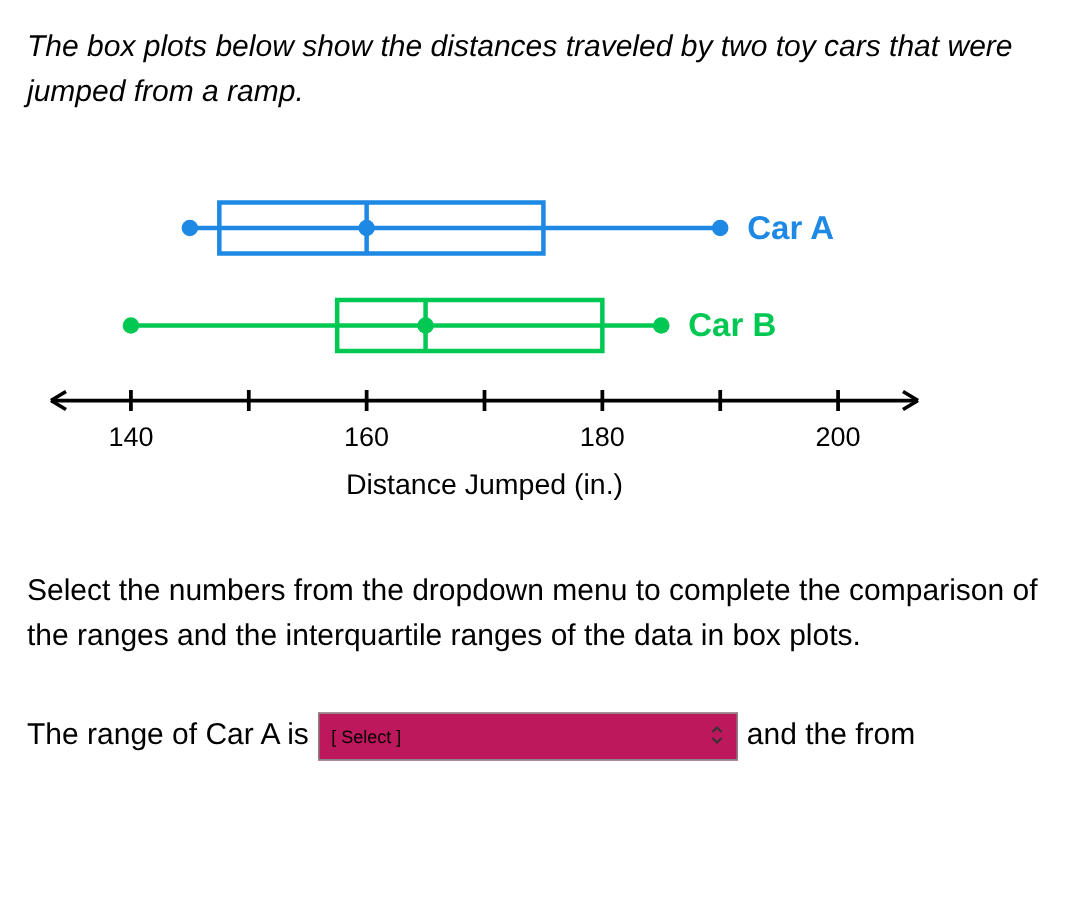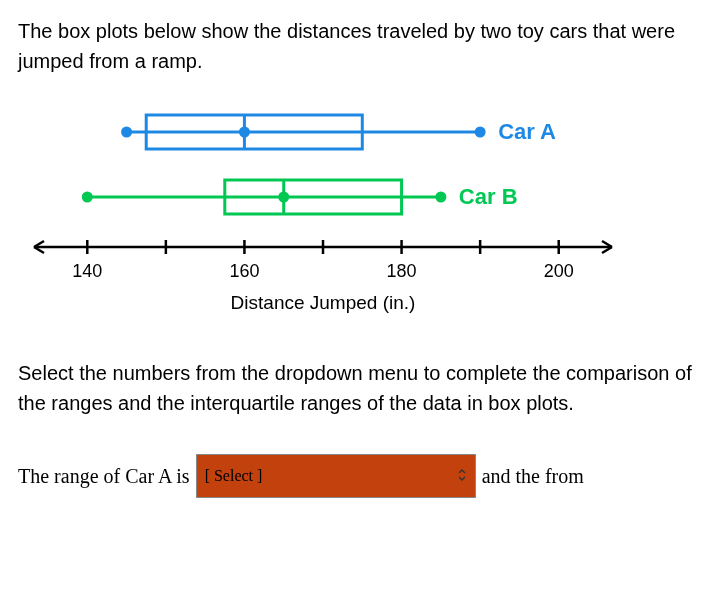--- a/index.html
+++ b/index.html
@@ -6,34 +6,34 @@
     margin: 0;
     padding: 16px 18px;
     font-family: -apple-system, "Segoe UI", "Helvetica Neue", Arial, sans-serif;
     font-size: 20px;
     line-height: 1.5;
     color: #000;
     width: 719px;
     box-sizing: border-box;
     background: #fff;
   }
-  .question-text { margin-bottom: 16px; }
+  .question-text { margin-bottom: 36px; font-style: italic; }
   .chart-wrap { margin: 0 0 28px 0; }
   .instruction-text { margin: 28px 0 36px 0; }
-  .answer-line { display: flex; align-items: center; flex-wrap: wrap; gap: 6px; font-family: Liberation Serif, serif; }
+  .answer-line { display: flex; align-items: flex-start; flex-wrap: wrap; gap: 6px; }
   .select-box {
     display: inline-flex;
     align-items: center;
     justify-content: space-between;
     border: 1px solid #888;
     padding: 4px 8px;
     min-width: 280px;
-    height: 44px;
-    font-size: 16px;
-    background: #c2410c;
+    height: 32px;
+    font-size: 12px;
+    background: #be185d;
     box-sizing: border-box;
   }
   .select-box .caret {
     font-size: 13px;
     line-height: 1;
     color: #333;
     margin-left: 8px;
   }
   svg text { font-family: inherit; }
 </style>

